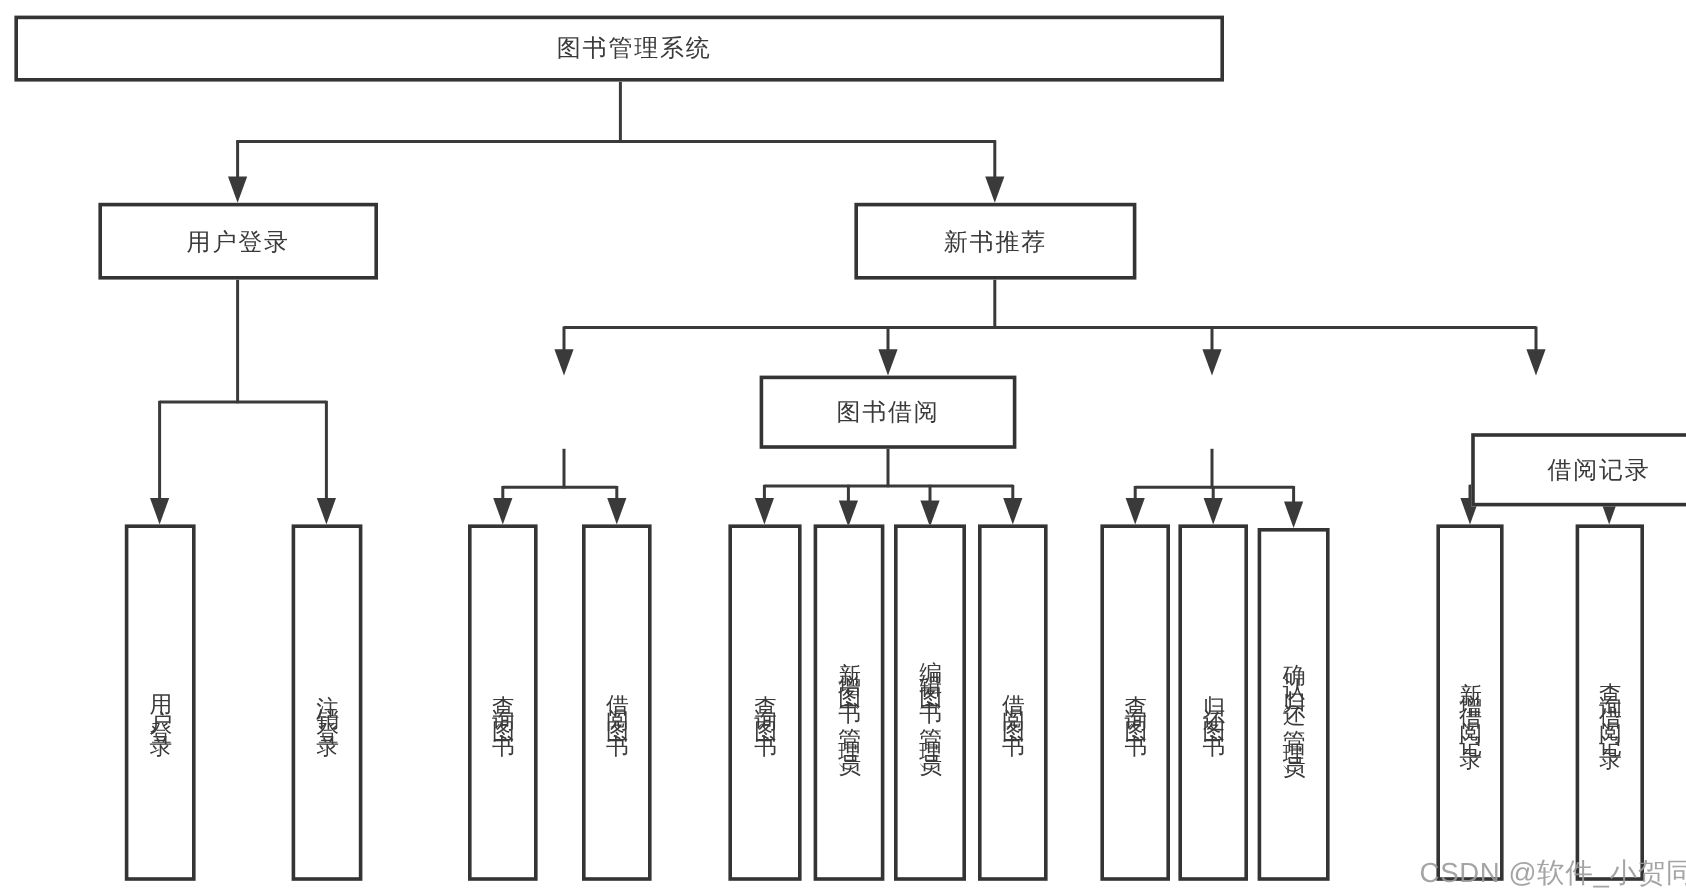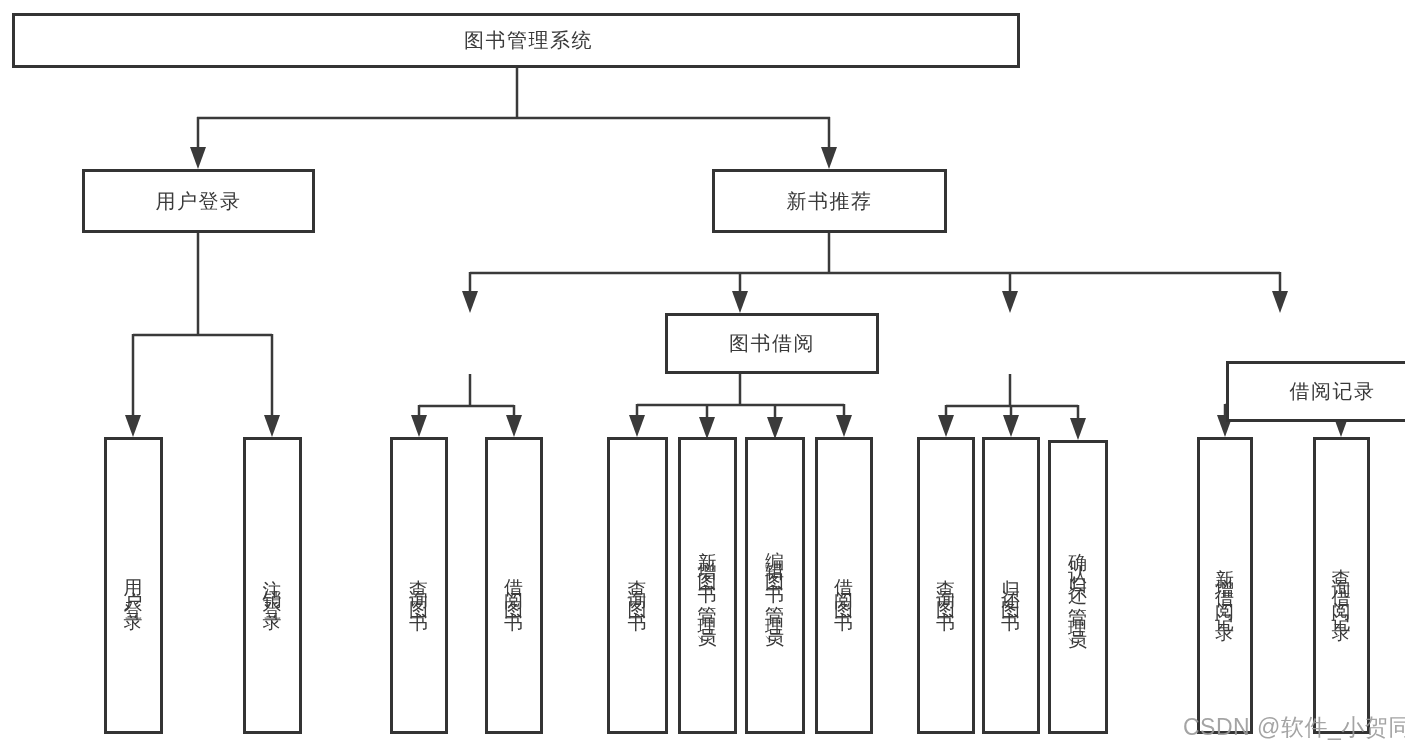--- a/index.html
+++ b/index.html
@@ -34,21 +34,21 @@
     line-height: 1;
     letter-spacing: 11px;
     color: #3a3a3a;
     white-space: nowrap;
   }
   
   .n-root  { left: 12px;  top: 13px;  width: 1008px; height: 55px; padding-left: 25px; }
   .n-login { left: 82px;  top: 169px; width: 233px;  height: 64px; }
   .n-mgmt  { left: 712px; top: 169px; width: 235px;  height: 64px; }
   .n-l3a   { left: 363px; top: 313px; width: 214px;  height: 61px; }
-  .n-l3b   { left: 633px; top: 313px; width: 214px;  height: 61px; margin-left: 32px; }
+  .n-l3b   { left: 633px; top: 313px; width: 214px;  height: 61px; }
   .n-l3c   { left: 903px; top: 313px; width: 214px;  height: 61px; }
   .n-l3d   { left: 1226px;top: 313px; width: 213px;  height: 61px; margin-top: 48px; }
   .leaf    { top: 437px; height: 297px; }
   .f-1a { left: 104px;  width: 59px; }
   .f-1b { left: 243px;  width: 59px; }
   .f-2a { left: 390px;  width: 58px; }
   .f-2b { left: 485px;  width: 58px; }
   .f-3a { left: 607px;  width: 61px; }
   .f-3b { left: 678px;  width: 59px; }
   .f-3c { left: 745px;  width: 60px; }

